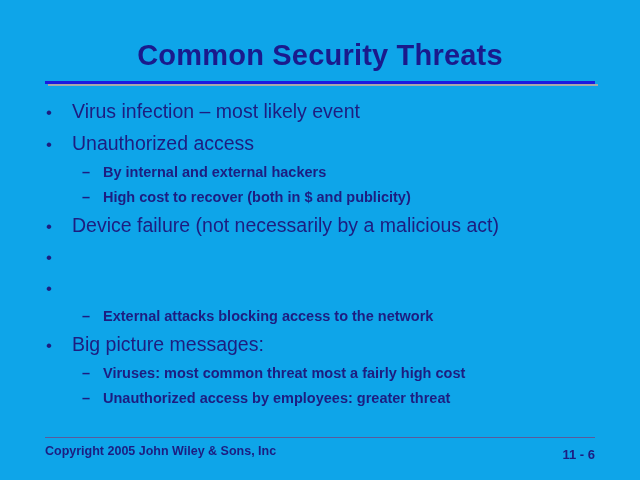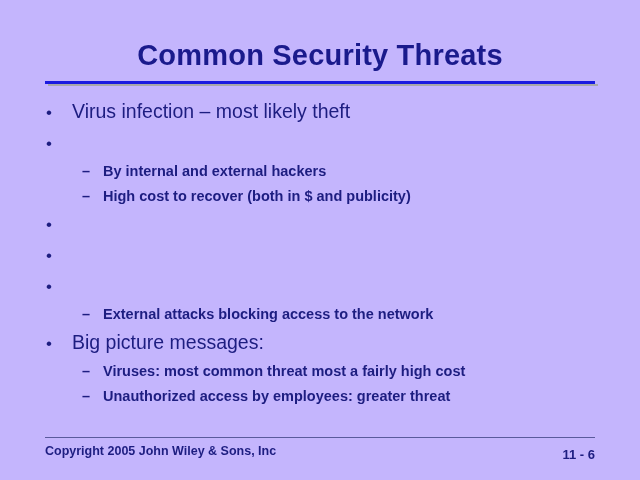--- a/index.html
+++ b/index.html
@@ -11,21 +11,21 @@
     height: 480px;
     overflow: hidden;
     background: #ffffcc;
     font-family: "Liberation Sans", sans-serif;
     -webkit-font-smoothing: none;
   }
   .slide {
     position: relative;
     width: 640px;
     height: 480px;
-    background: #c4b5fd;
+    background: #0ea5e9;
     box-sizing: border-box;
   }
 
   
   .title-block {
     position: absolute;
     left: 0;
     top: 38px;
     width: 640px;
     text-align: center;
@@ -141,35 +141,37 @@
 
   <div class="title-block">
     <div class="slide-title">Common Security Threats</div>
   </div>
   <div class="title-rule"></div>
   <div class="title-rule-shadow"></div>
 
   <div class="body-list">
       <div class="bullet-row level1">
         <span class="marker">•</span>
-        <span class="text">Virus infection – most likely theft</span>
-      </div>
-      <div class="bullet-row level1">
-        <span class="marker">•</span>
+        <span class="text">Virus infection – most likely event</span>
+      </div>
+      <div class="bullet-row level1">
+        <span class="marker">•</span>
+        <span class="text">Unauthorized access</span>
       </div>
       <div class="bullet-row level2">
         <span class="marker">–</span>
         <span class="text">By internal and external hackers</span>
       </div>
       <div class="bullet-row level2">
         <span class="marker">–</span>
         <span class="text">High cost to recover (both in $ and publicity)</span>
       </div>
       <div class="bullet-row level1">
         <span class="marker">•</span>
+        <span class="text">Device failure (not necessarily by a malicious act)</span>
       </div>
       <div class="bullet-row level1">
         <span class="marker">•</span>
       </div>
       <div class="bullet-row level1">
         <span class="marker">•</span>
       </div>
       <div class="bullet-row level2">
         <span class="marker">–</span>
         <span class="text">External attacks blocking access to the network</span>

